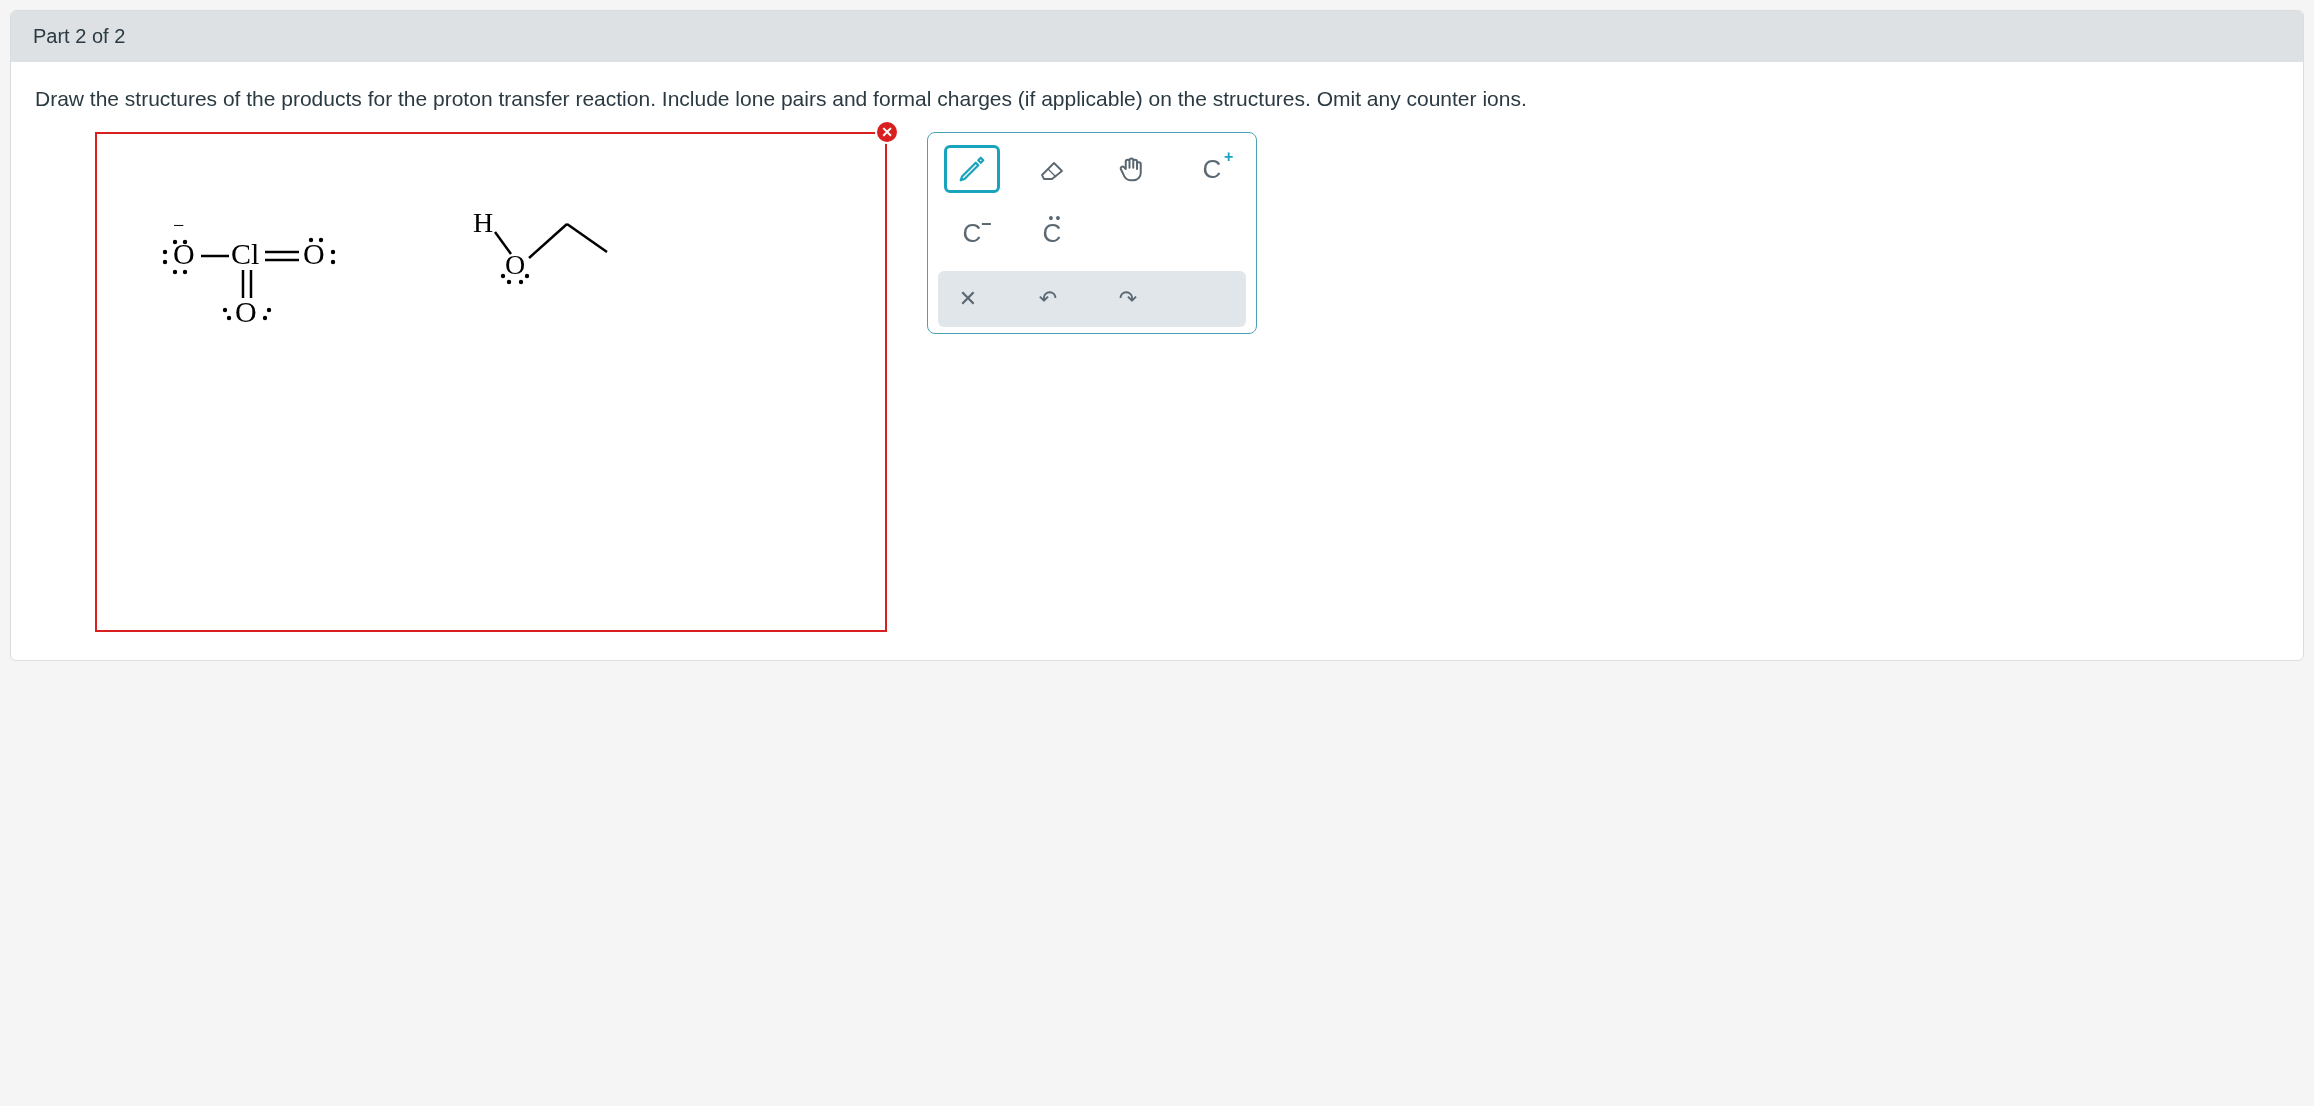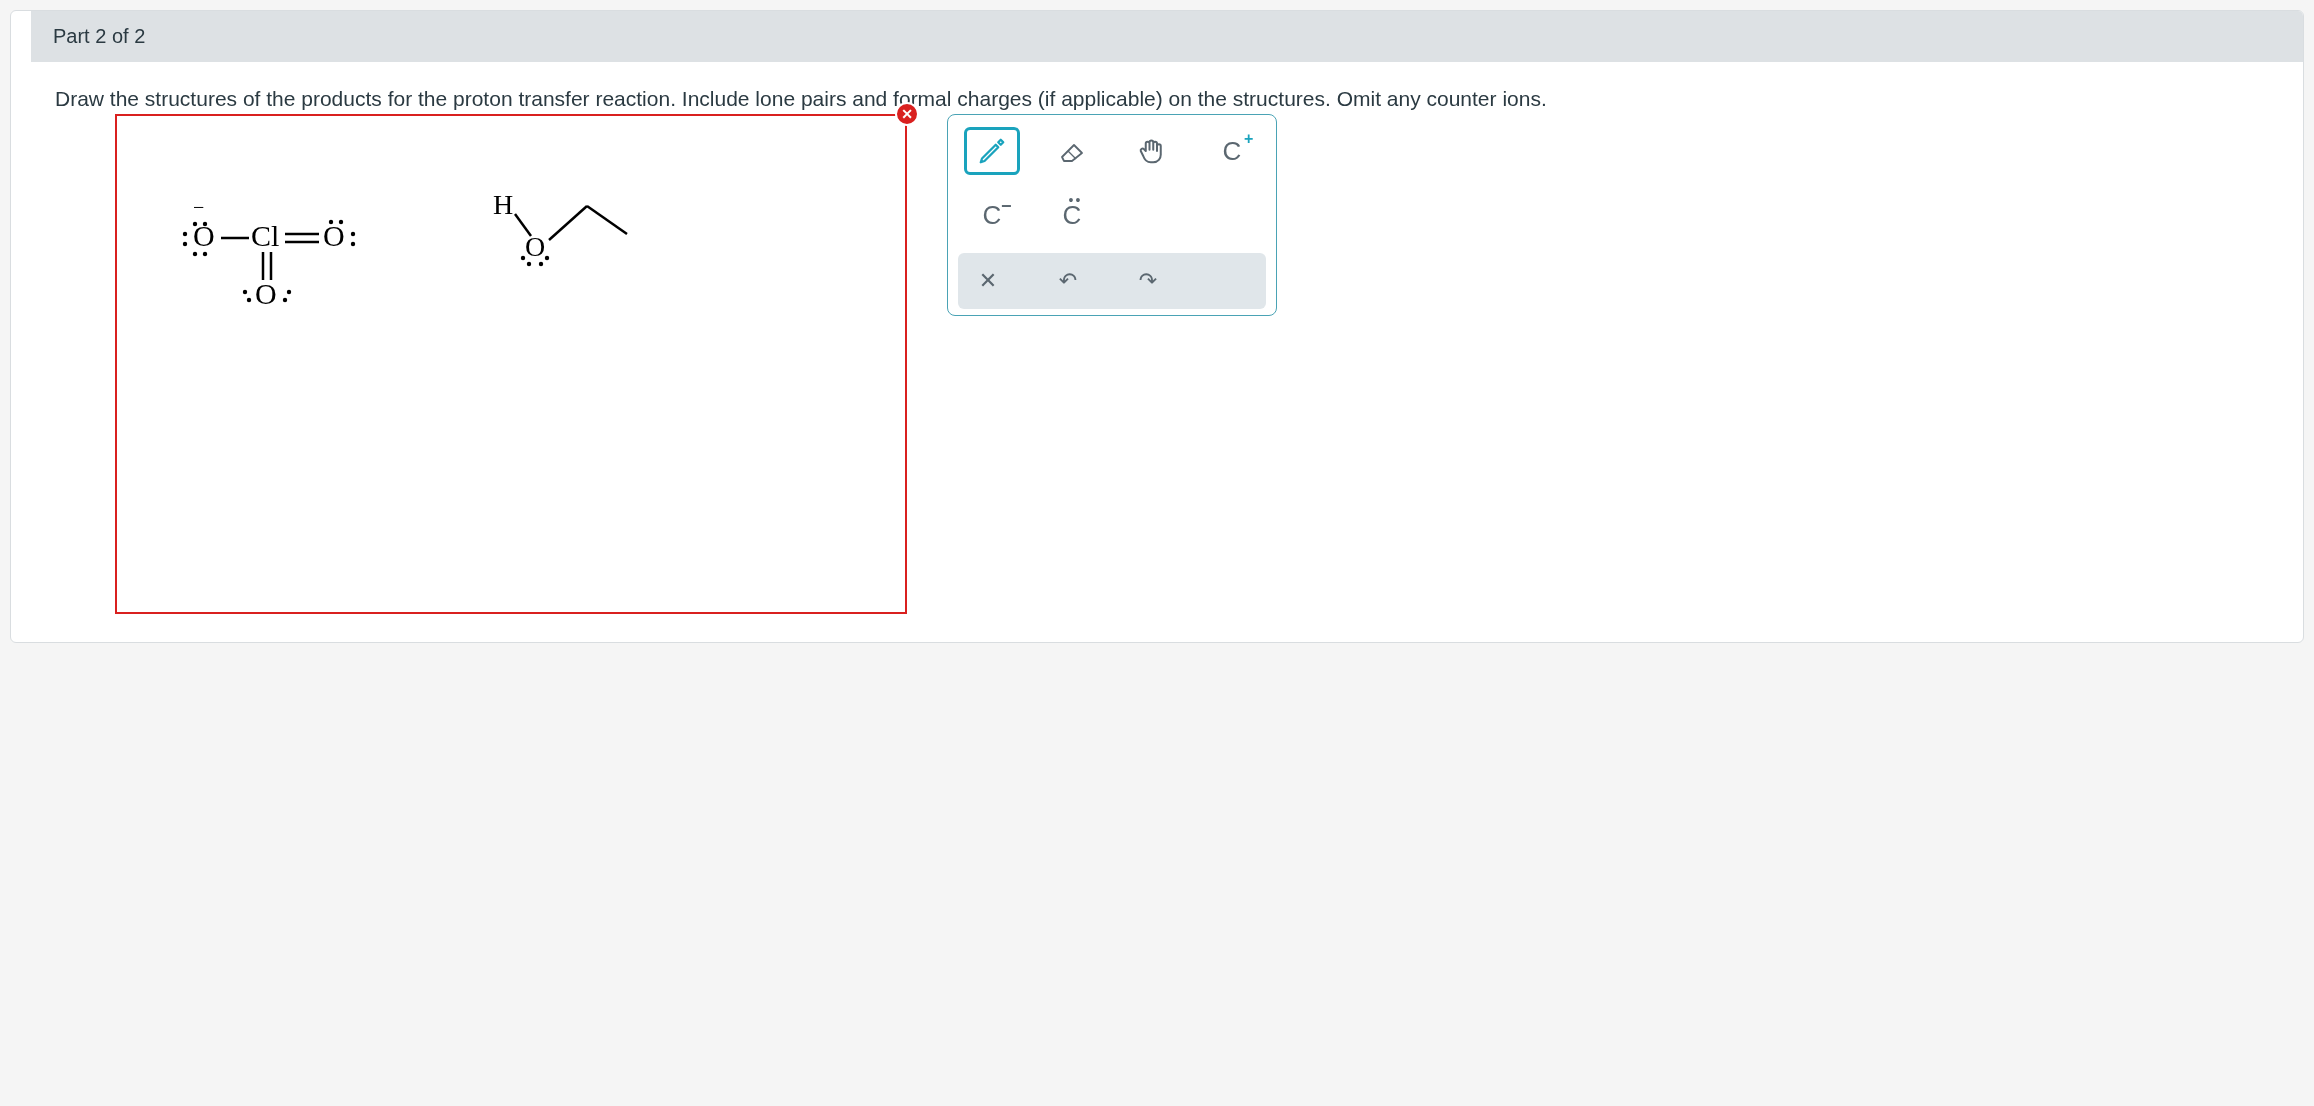--- a/index.html
+++ b/index.html
@@ -8,35 +8,35 @@
     background: #f5f5f5;
     padding: 10px;
     color: #333;
   }
   .card {
     background: #fff;
     border: 1px solid #d9dde0;
     border-radius: 6px;
     overflow: hidden;
     width: 100%;
-    padding-left: 20px;
   }
   .part-header {
     background: #dde1e4;
     padding: 14px 22px;
     font-size: 20px;
     color: #2b3a42;
   }
   .content {
     padding: 22px 24px 28px 24px;
   }
   .prompt {
     font-size: 21px;
     line-height: 1.45;
     color: #2b3a42;
+    margin-bottom: 18px;
   }
   .work-area {
     display: flex;
     align-items: flex-start;
     gap: 40px;
   }
   .canvas-wrap {
     position: relative;
     margin-left: 60px;
   }

